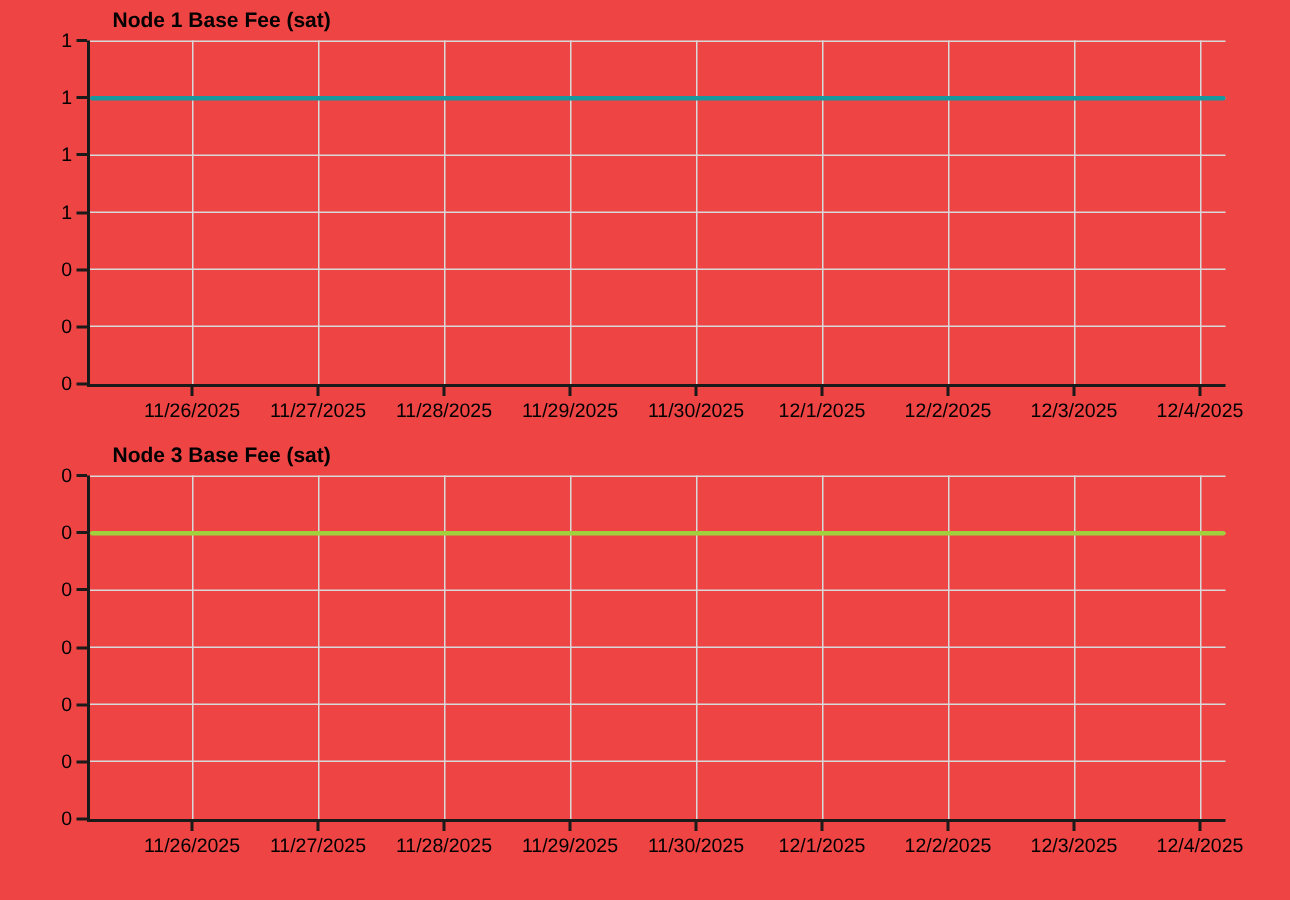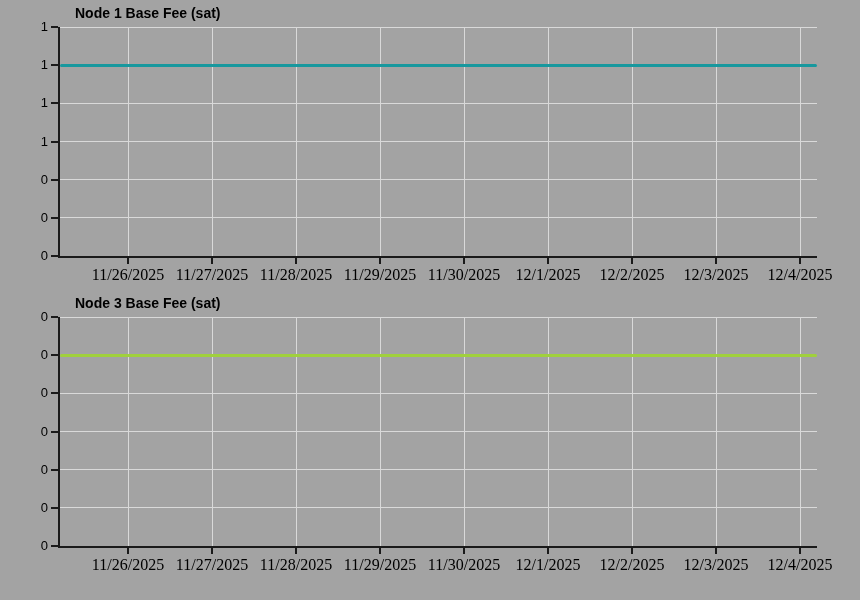--- a/index.html
+++ b/index.html
@@ -5,21 +5,21 @@
   html, body {
     margin: 0;
     padding: 0;
     background: #ffffff;
     font-family: "Liberation Sans", "DejaVu Sans", sans-serif;
   }
   #page {
     position: relative;
     width: 860px;
     height: 600px;
-    background: #a3a3a3;
+    background: #ef4444;
     overflow: hidden;
   }
   .chart {
     position: absolute;
     left: 0;
     width: 860px;
     height: 290px;
   }
   .chart-title {
     position: absolute;
@@ -75,24 +75,23 @@
     text-align: right;
     font-size: 13px;
     color: #000000;
     line-height: 18px;
   }
   .x-tick-label {
     position: absolute;
     width: 90px;
     text-align: center;
     top: calc(100% + 10px);
-    font-size: 16px;
+    font-size: 13px;
     color: #000000;
     white-space: nowrap;
-    font-family: Liberation Serif, serif;
   }
   .series-line {
     position: absolute;
     left: 0;
     width: 100%;
     height: 3px;
     border-radius: 2px;
   }
 </style>
 </head>

